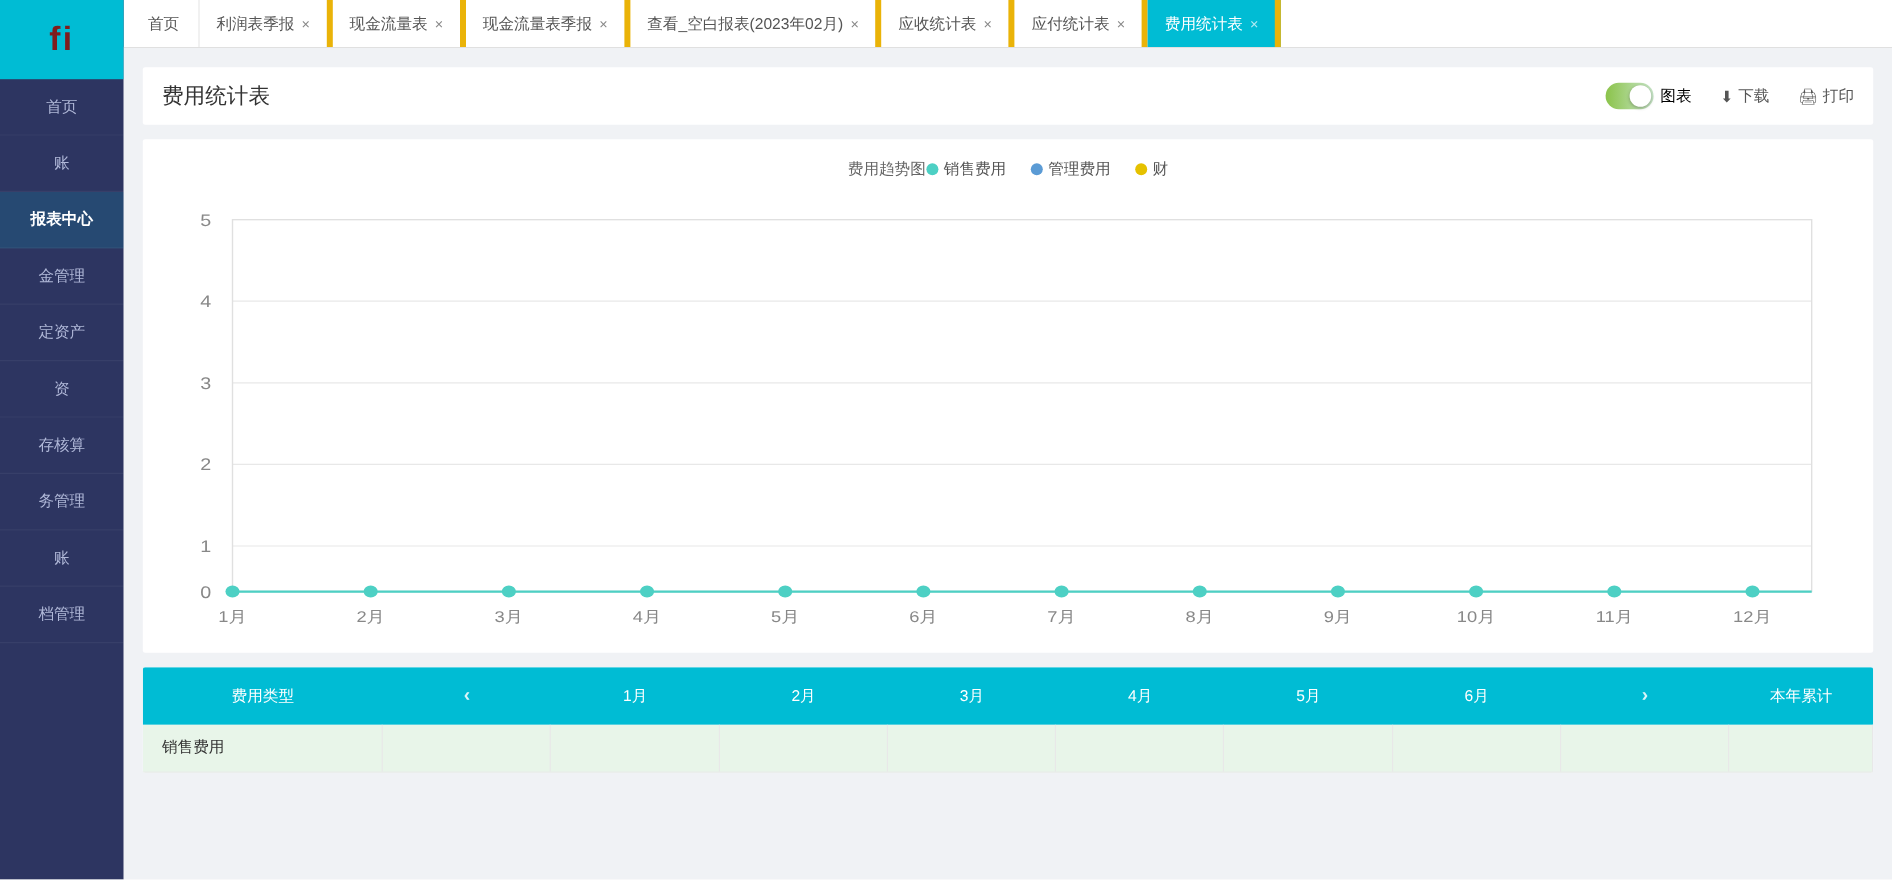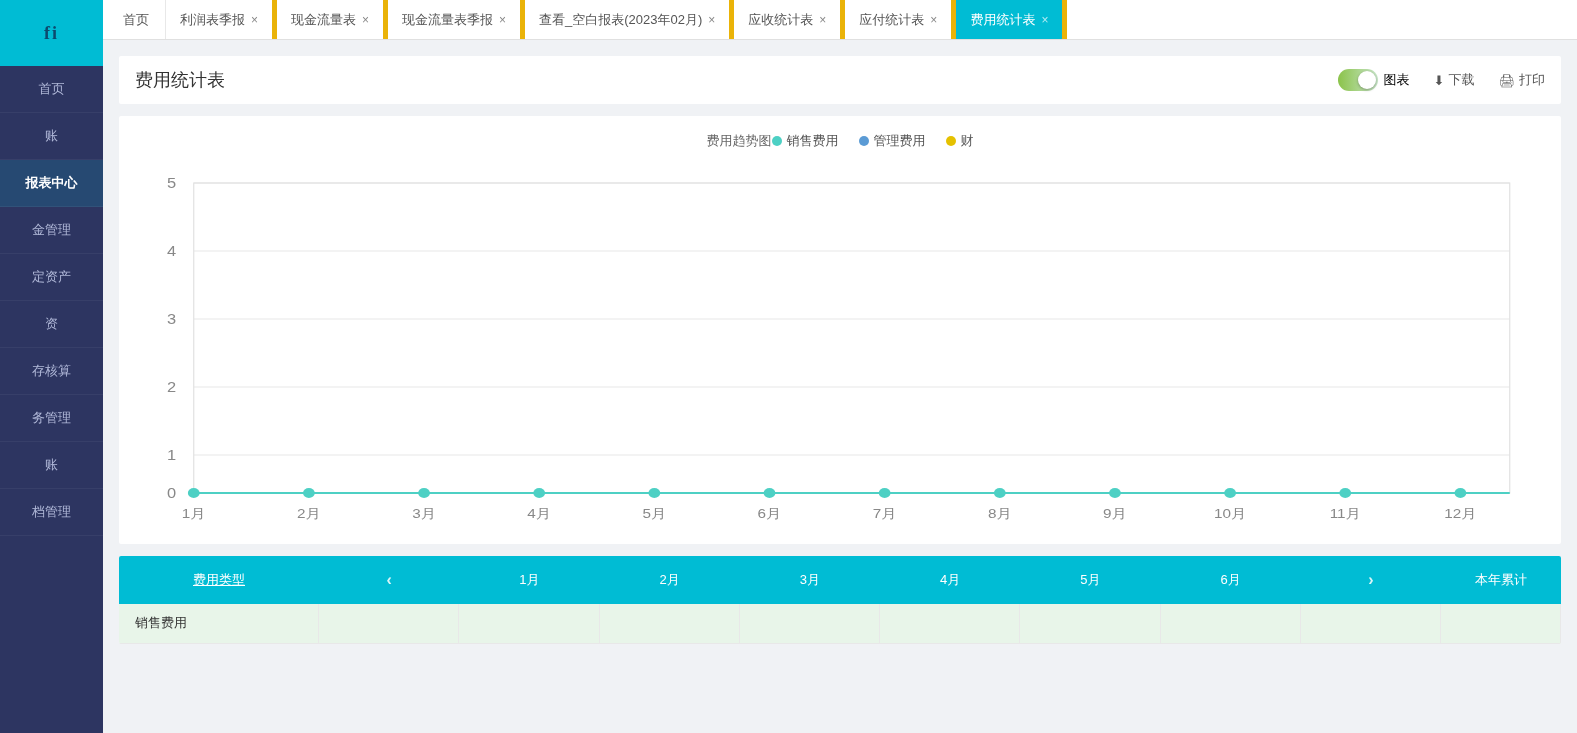--- a/index.html
+++ b/index.html
@@ -13,25 +13,24 @@
       flex-direction: column;
       height: 100%;
       flex-shrink: 0;
     }
     .sidebar-logo {
       height: 66px;
       background: #00bcd4;
       display: flex;
       align-items: center;
       justify-content: center;
-      color: #0c4a6e;
-      font-size: 18px;
+      color: #7f1d1d;
+      font-size: 28px;
       font-weight: bold;
       letter-spacing: 2px;
-      font-family: Liberation Serif, serif;
     }
     .sidebar-item {
       color: #b0b8d8;
       padding: 14px 0;
       text-align: center;
       font-size: 13px;
       cursor: pointer;
       border-bottom: 1px solid rgba(255,255,255,0.05);
     }
     .sidebar-item.active { background: rgba(0,188,212,0.15); color: white; font-weight: bold; }
@@ -207,21 +206,20 @@
       font-size: 13px;
       font-weight: 500;
       padding: 0 8px;
       display: flex;
       align-items: center;
       justify-content: center;
       gap: 4px;
     }
     .table-header-cell.type-col {
       flex: 0 0 200px;
-      text-decoration: underline;
     }
     .table-header-cell.last-col {
       flex: 0 0 120px;
     }
     .nav-arrow {
       cursor: pointer;
       font-size: 16px;
       font-weight: bold;
       opacity: 0.85;
     }

